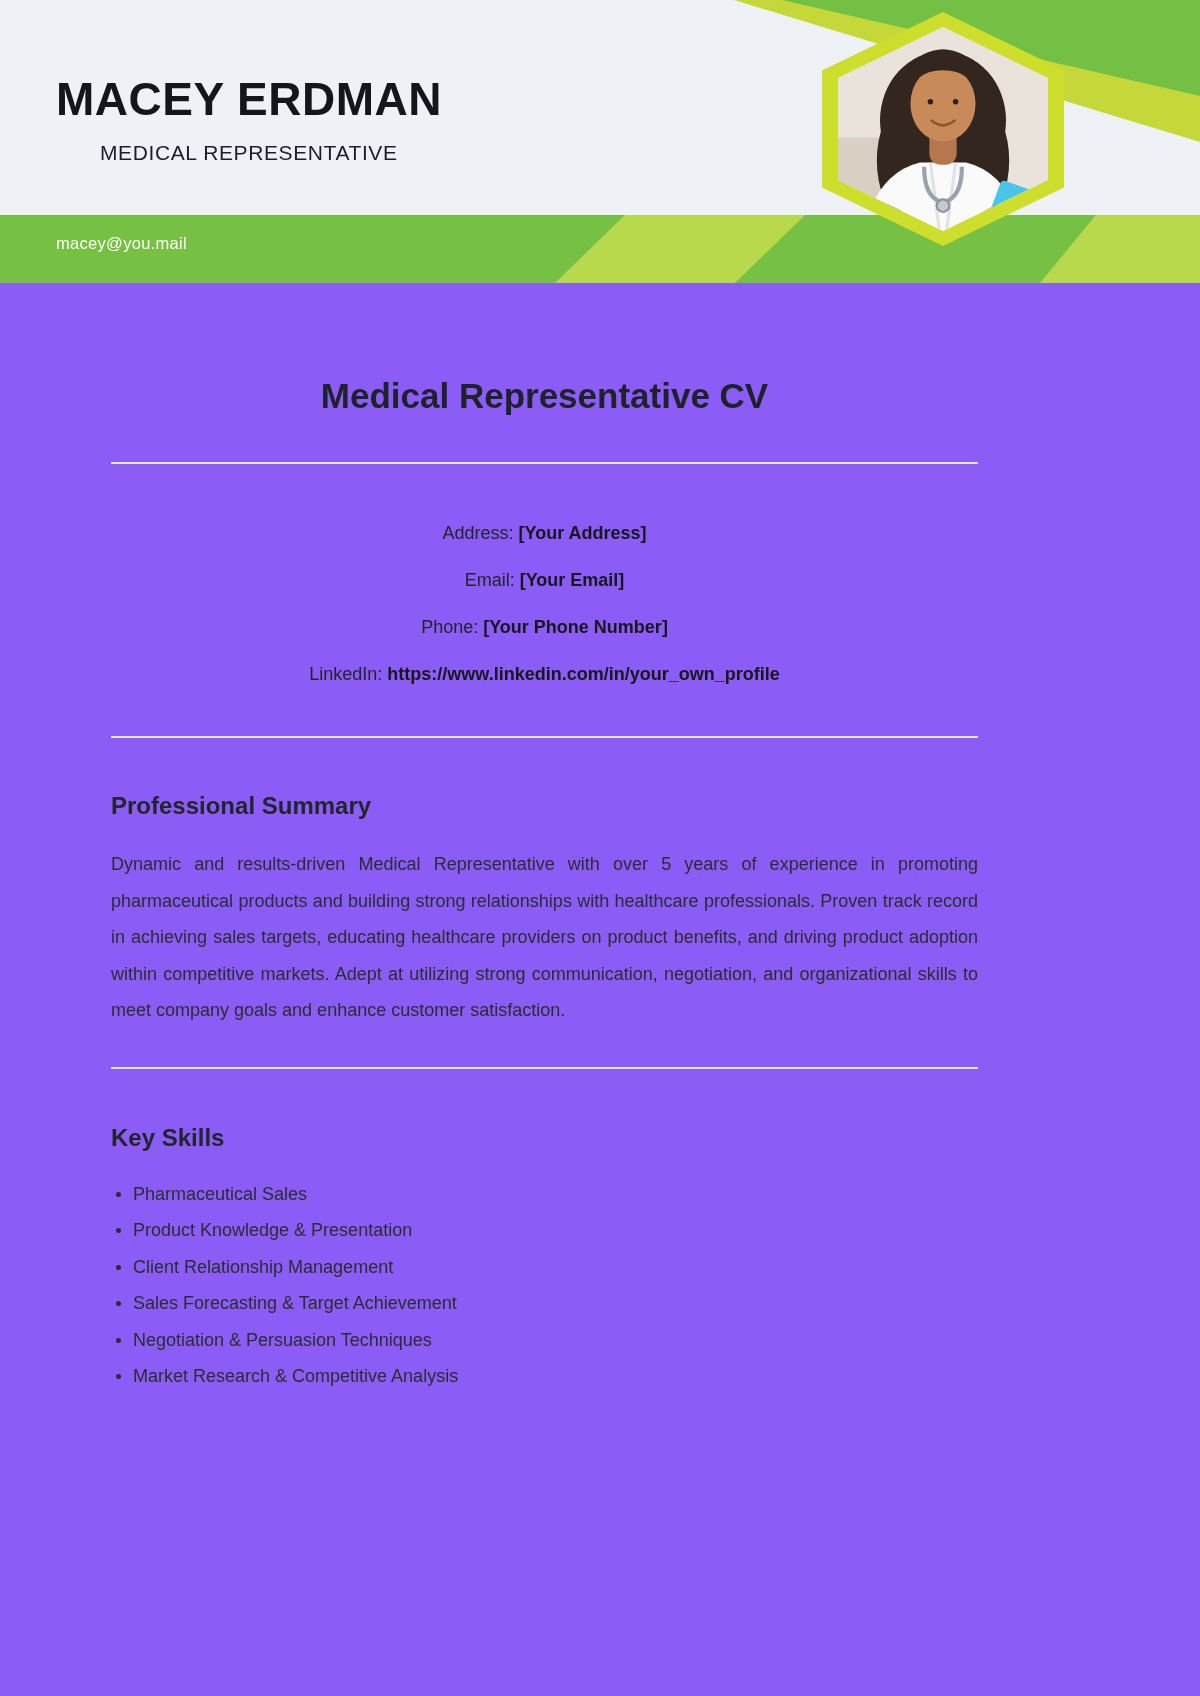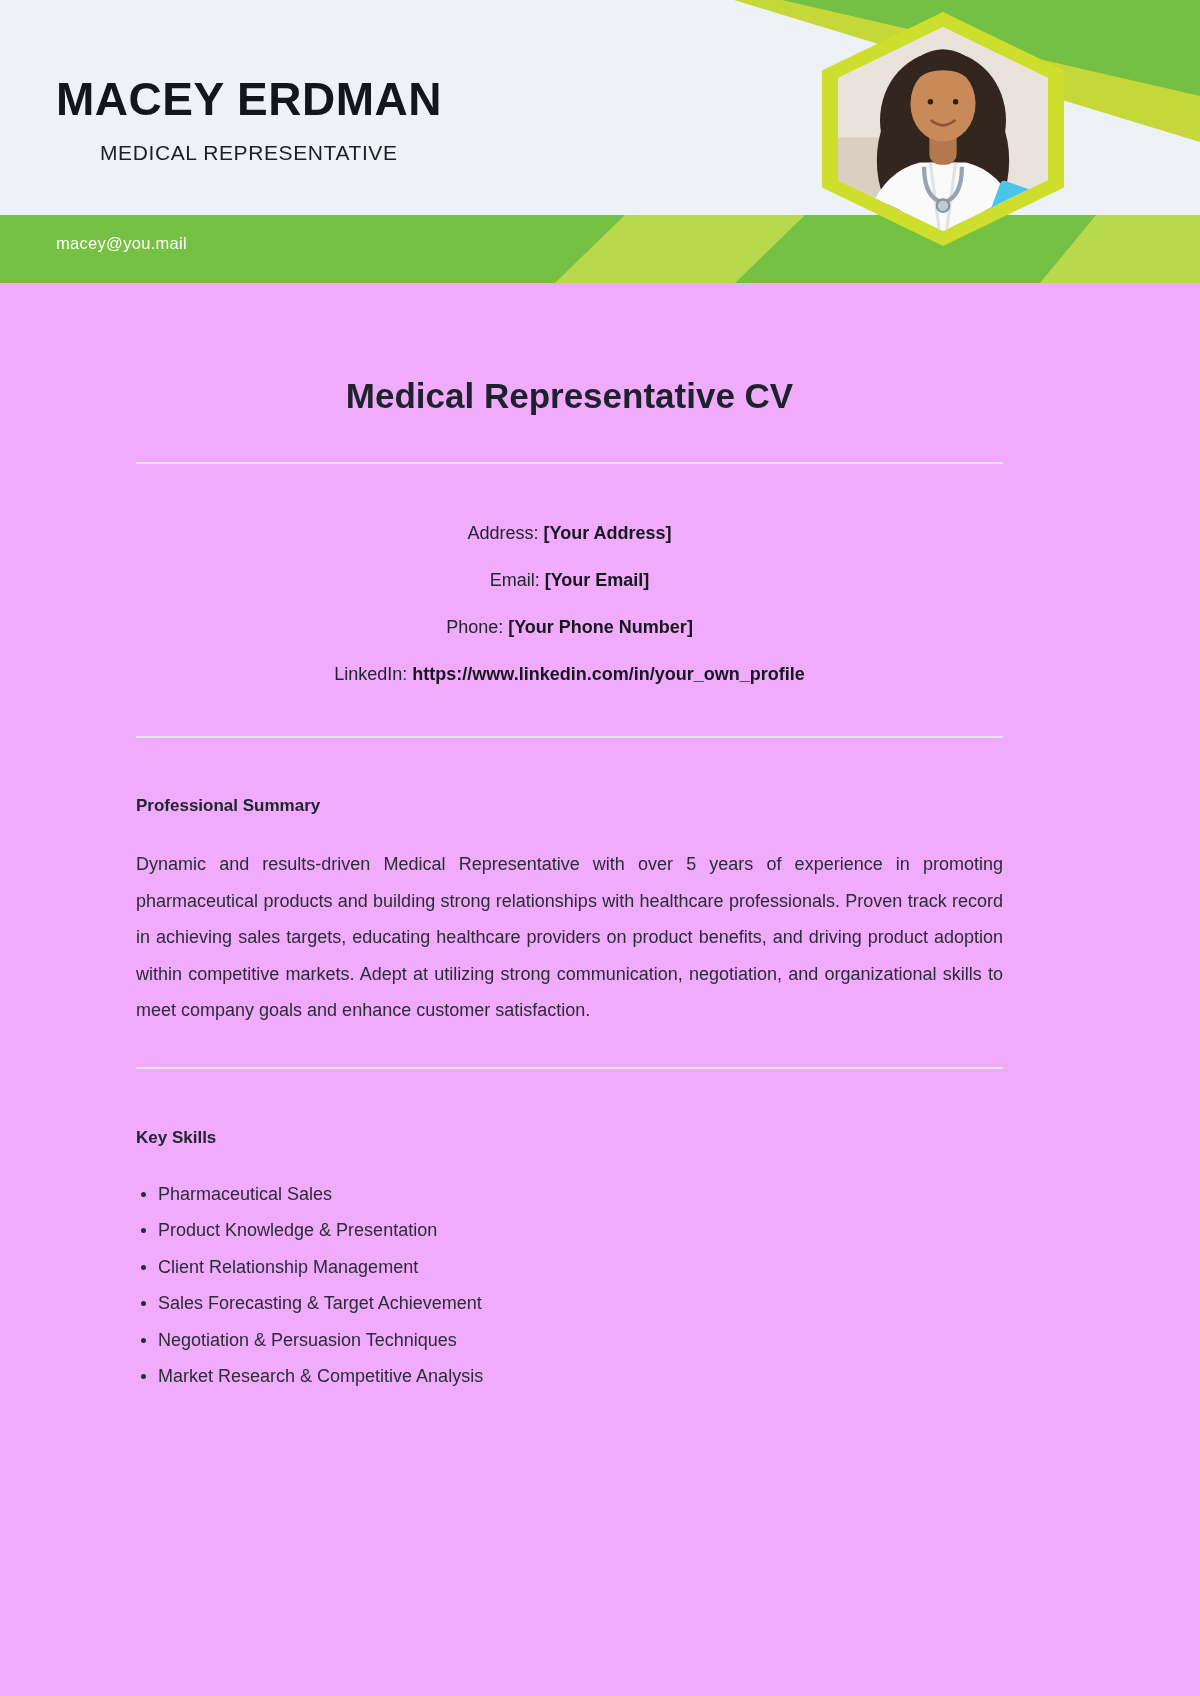--- a/index.html
+++ b/index.html
@@ -1,21 +1,21 @@
 <!DOCTYPE html>
 <html><head>
 <meta charset="utf-8">
 <style>
   * { box-sizing: border-box; }
   html, body { margin: 0; padding: 0; background: #ffffff; }
   .page {
     position: relative;
     width: 1200px;
     height: 1696px;
-    background: #f0abfc;
+    background: #8b5cf6;
     font-family: "Liberation Sans", sans-serif;
     overflow: hidden;
     margin: 0 auto;
   }
 
   
   .header {
     position: absolute;
     top: 0; left: 0;
     width: 100%;
@@ -92,21 +92,21 @@
     left: 16px; top: 15px; right: 16px; bottom: 15px;
     clip-path: polygon(50% 0, 100% 25%, 100% 75%, 50% 100%, 0 75%, 0 25%);
     overflow: hidden;
     background: #e9e3dc;
   }
   .hex-inner svg { display: block; width: 100%; height: 100%; }
 
   
   .content {
     position: absolute;
-    left: 136px; top: 272px;
+    left: 111px; top: 272px;
     width: 867px;
     color: #2b2e34;
   }
   .doc-title {
     margin: 103px 0 0 0;
     font-size: 35px;
     line-height: 42px;
     font-weight: 700;
     text-align: center;
     color: #1e222a;
@@ -127,21 +127,21 @@
     line-height: 24px;
     color: #22252b;
   }
   .contact-line .contact-value {
     font-weight: 700;
     color: #16181d;
   }
 
   .section-heading {
     margin: 53px 0 0 0;
-    font-size: 17px;
+    font-size: 24px;
     line-height: 30px;
     font-weight: 700;
     color: #21252d;
   }
   .section-heading.skills { margin-top: 54px; }
 
   .summary-text {
     margin: 25px 0 0 0;
     font-size: 18px;
     line-height: 36.6px;

